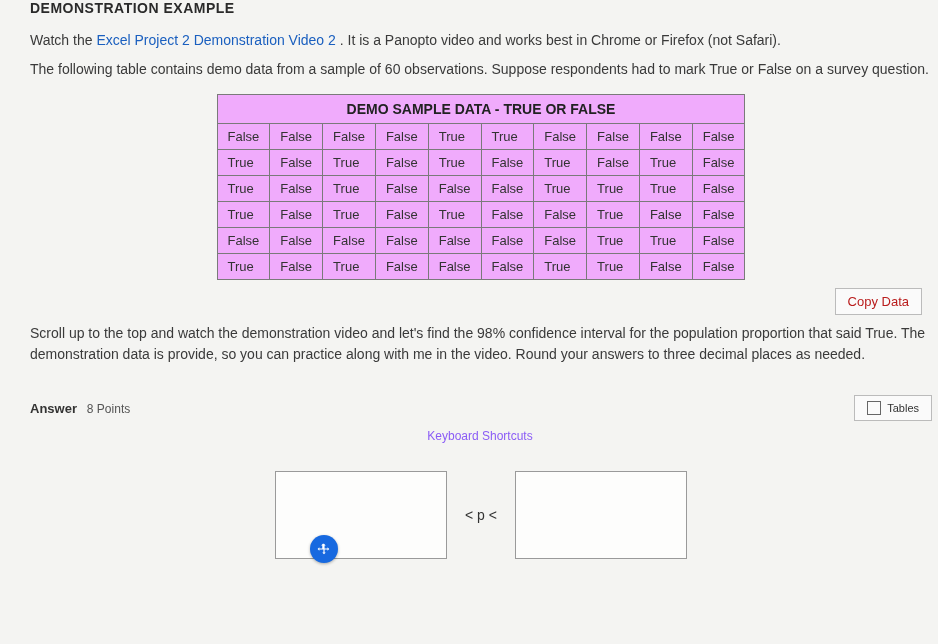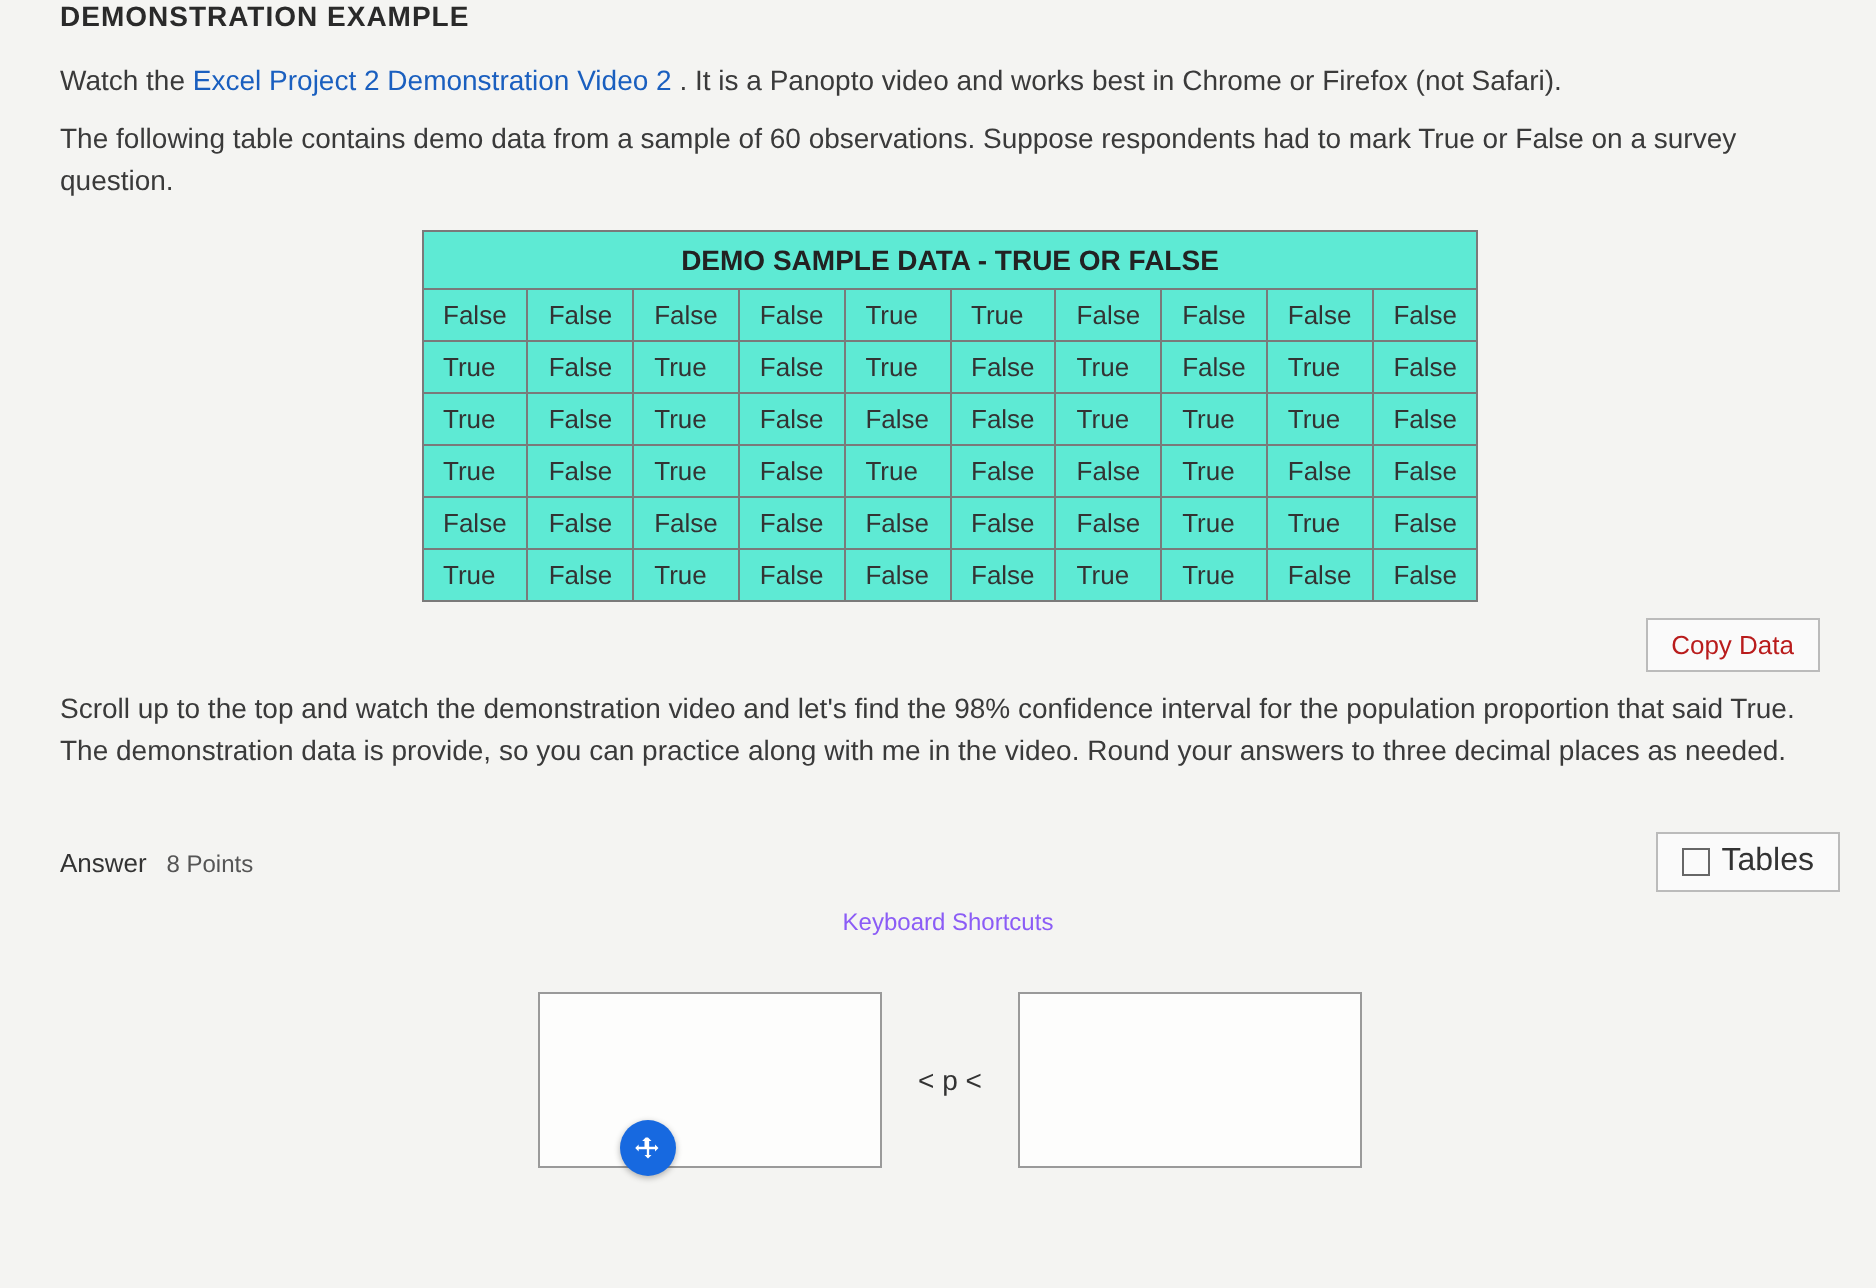--- a/index.html
+++ b/index.html
@@ -5,36 +5,36 @@
   body {
     font-family: Arial, Helvetica, sans-serif;
     font-size: 14px;
     color: #333;
     margin: 0;
     padding: 0;
     background: #f4f4f2;
     width: 938px;
   }
   .page {
-    padding: 0 18px 30px 30px;
+    padding: 0 6px 30px 30px;
     position: relative;
   }
   .heading {
     font-weight: bold;
     font-size: 14px;
     letter-spacing: 0.5px;
     color: #2a2a2a;
     margin-bottom: 14px;
   }
   p { margin: 8px 0; line-height: 1.5; color:#3a3a3a;}
   .link { color: #1a5fbf; }
   table.data {
     border-collapse: collapse;
     margin: 14px auto 8px auto;
-    background:#5eead4;
+    background:#f0abfc;
   }
   table.data th.title {
     border: 1px solid #7a7a7a;
     font-weight: bold;
     font-size: 14px;
     padding: 6px 8px;
     text-align: center;
     color:#222;
   }
   table.data td {
@@ -52,28 +52,28 @@
     padding:5px 12px;
     font-size:13px;
     color:#b91c1c;
   }
   .answer-row {
     display:flex;
     justify-content:space-between;
     align-items:center;
     margin-top:30px;
   }
-  .answer-label { font-weight:normal; font-size:13px; color:#333;}
+  .answer-label { font-weight:bold; font-size:13px; color:#333;}
   .answer-pts { font-weight:normal; color:#555; font-size:12px; margin-left:6px;}
   .tool-buttons { display:flex; gap:8px; align-items:center;}
   .tool-btn {
     border:1px solid #bbb;
     background:#fafafa;
     padding:5px 12px;
-    font-size:16px;
+    font-size:11px;
     color:#333;
     display:flex;
     align-items:center;
     gap:6px;
   }
   .kb-short { text-align:center; font-size:12px; color:#8b5cf6; margin-top:8px; margin-right:2px;}
   .inputs-row {
     display:flex;
     justify-content:center;
     align-items:center;

